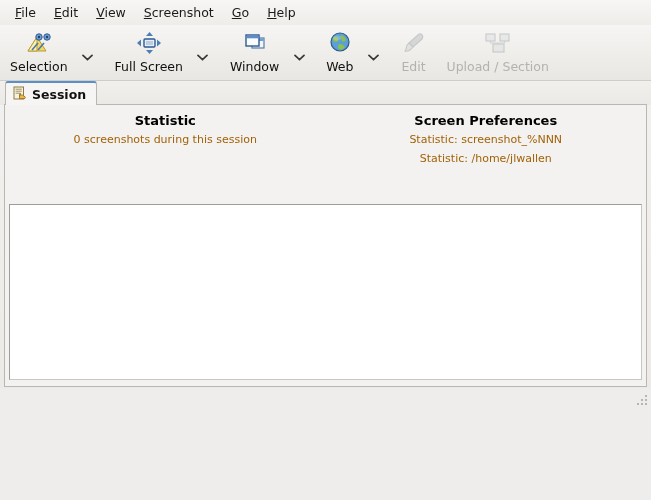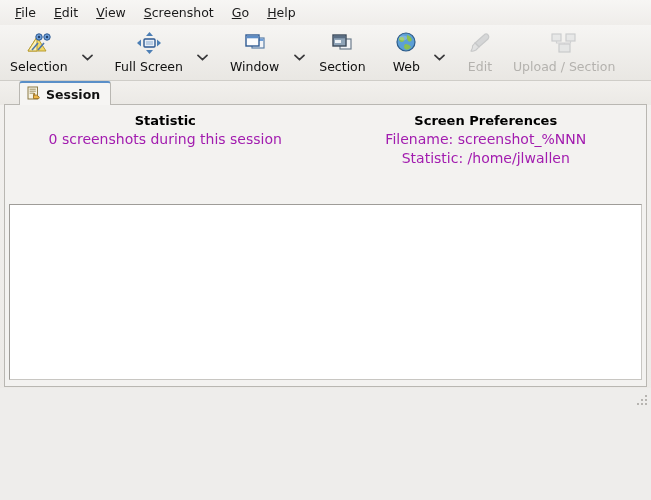--- a/index.html
+++ b/index.html
@@ -102,21 +102,21 @@
     width: 11px;
     height: 7px;
   }
 
   
   .tabstrip {
     height: 24px;
     flex: 0 0 auto;
     display: flex;
     align-items: flex-end;
-    padding-left: 19px;
+    padding-left: 5px;
     background: linear-gradient(#f2f0ed, #ebe9e5);
   }
   .tab {
     display: flex;
     align-items: center;
     gap: 5px;
     height: 22px;
     padding: 0 10px 0 7px;
     background: #f6f5f3;
     border: 1px solid #b9b7b2;
@@ -152,22 +152,22 @@
     flex: 1 1 50%;
     text-align: center;
     line-height: 19px;
   }
   .info-title {
     font-weight: bold;
     font-size: 13px;
     color: #000000;
   }
   .info-line {
-    font-size: 14px;
-    color: #a21caf;
+    font-size: 11px;
+    color: #a16207;
   }
   .canvas-wrap {
     flex: 1 1 auto;
     margin: 0 4px 6px 4px;
     border: 1px solid #9e9c98;
     border-right-color: #c8c6c2;
     border-bottom-color: #c8c6c2;
     background: #ffffff;
   }
 
@@ -261,33 +261,20 @@
         </div>
         <div class="tb-label">Window</div>
       </div>
       <div class="tb-arrow">
         <svg class="chev" viewBox="0 0 11 7">
           <path d="M1 1.4 L5.5 5.6 L10 1.4" fill="none" stroke="#39383a" stroke-width="1.7" stroke-linecap="round"></path>
         </svg>
       </div>
     </div>
 
-    <div class="tb-group">
-      <div class="tb-button">
-        <div class="tb-icon">
-          <svg width="26" height="24" viewBox="0 0 26 24">
-            <rect x="11" y="8" width="11" height="10" fill="#f2f4f7" stroke="#6d7c8c" stroke-width="1.2"></rect>
-            <rect x="4" y="4" width="13" height="11" fill="#8fa4b8" stroke="#3c4a5a" stroke-width="1.4"></rect>
-            <rect x="4.7" y="4.7" width="11.6" height="2.6" fill="#5a6e84"></rect>
-            <rect x="6" y="9" width="6" height="3" fill="#eef2f6"></rect>
-          </svg>
-        </div>
-        <div class="tb-label">Section</div>
-      </div>
-    </div>
 
     <div class="tb-sep"></div>
 
     <div class="tb-group">
       <div class="tb-button">
         <div class="tb-icon">
           <svg width="26" height="24" viewBox="0 0 26 24">
             <circle cx="13" cy="11" r="9" fill="#5c9fd6" stroke="#2c5b88" stroke-width="1.2"></circle>
             <path d="M6 7 Q9 5 11 7 Q12 10 9 11 Q6 11 6 8 Z" fill="#8cc04f"></path>
             <path d="M14 4 Q18 5 19 9 Q17 12 15 10 Q13 7 14 4 Z" fill="#8cc04f"></path>
@@ -349,21 +336,21 @@
 
   <div class="panel">
 
     <div class="info-header">
       <div class="info-col">
         <div class="info-title">Statistic</div>
         <div class="info-line">0 screenshots during this session</div>
       </div>
       <div class="info-col">
         <div class="info-title">Screen Preferences</div>
-        <div class="info-line">Filename: screenshot_%NNN</div>
+        <div class="info-line">Statistic: screenshot_%NNN</div>
         <div class="info-line">Statistic: /home/jlwallen</div>
       </div>
     </div>
 
     <div class="canvas-wrap"></div>
   </div>
 
   <div class="statusbar">
     <svg class="grip" viewBox="0 0 14 14">
       <g fill="#b6b4b0">

